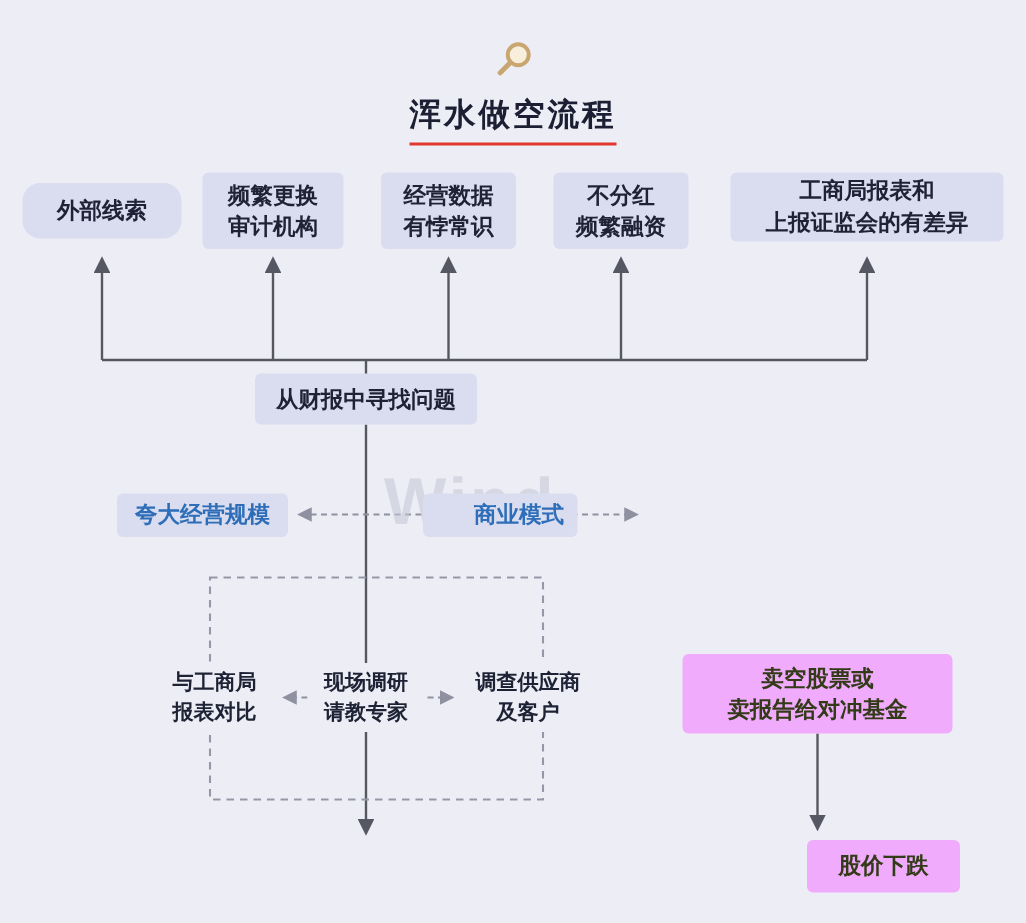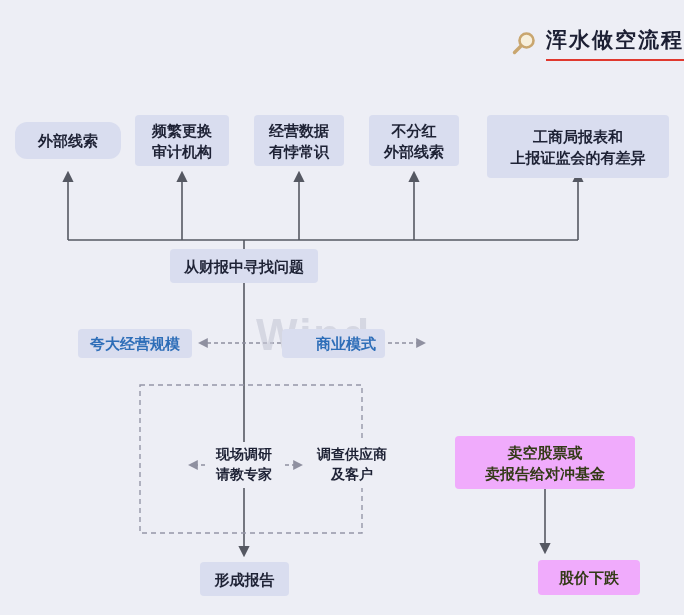--- a/index.html
+++ b/index.html
@@ -1,19 +1,19 @@
 <!DOCTYPE html>
 <html><head>
 <meta charset="utf-8">
 <style>
   html,body{margin:0;padding:0;}
   body{font-family:"Liberation Sans","DejaVu Sans",sans-serif;background:#edeef5;}
   .stage{position:relative;width:684px;height:615px;background:#edeef5;overflow:hidden;}
   .lines{position:absolute;left:0;top:0;z-index:1;}
-  .title-row{position:absolute;left:0;top:26px;width:100%;display:flex;align-items:center;justify-content:flex-end;gap:9px;z-index:2;}
+  .title-row{position:absolute;left:0;top:26px;width:100%;display:flex;align-items:center;justify-content:center;gap:9px;z-index:2;flex-direction:column;}
   .page-title{font-size:21px;font-weight:bold;color:#1c1f33;margin:0;letter-spacing:2px;
     border-bottom:2.5px solid #e0382e;padding-bottom:5px;}
   .box{position:absolute;display:flex;align-items:center;justify-content:center;text-align:center;
     background:#d9ddef;color:#1e2235;font-weight:bold;font-size:15px;line-height:1.4;
     border-radius:4px;white-space:pre-line;z-index:2;}
   .blue{color:#2e6eb8;}
   .plain{background:#edeef5;font-size:14px;border-radius:0;}
   .green{background:#f0abfc;color:#333a17;}
   .watermark{position:absolute;left:256px;top:278px;font-size:44px;font-weight:bold;
     color:#c6c8d6;opacity:.6;letter-spacing:2px;z-index:1;margin-top:32px;}
@@ -64,33 +64,34 @@
     </span>
     <h1 class="page-title">浑水做空流程</h1>
   </div>
 
   <div class="box" style="left:15px;top:122px;width:106px;height:37px;border-radius:12px;">外部线索</div>
   <div class="box" style="left:135px;top:115px;width:94px;height:51px;">频繁更换
 审计机构</div>
   <div class="box" style="left:254px;top:115px;width:90px;height:51px;">经营数据
 有悖常识</div>
   <div class="box" style="left:369px;top:115px;width:90px;height:51px;">不分红
-外部线索</div>
-  <div class="box" style="left:487px;top:115px;width:182px;height:63px;">工商局报表和
+频繁融资</div>
+  <div class="box" style="left:487px;top:115px;width:182px;height:46px;">工商局报表和
 上报证监会的有差异</div>
 
   <div class="box" style="left:170px;top:249px;width:148px;height:34px;">从财报中寻找问题</div>
 
   <div class="box blue" style="left:78px;top:329px;width:114px;height:29px;">夸大经营规模</div>
   <div class="box blue" style="left:282px;top:329px;width:78px;height:29px;padding-left:25px;">商业模式</div>
 
+  <div class="box plain" style="left:104px;top:442px;width:78px;height:46px;">与工商局
+报表对比</div>
   <div class="box plain" style="left:205px;top:442px;width:78px;height:46px;">现场调研
 请教专家</div>
   <div class="box plain" style="left:309px;top:442px;width:86px;height:46px;">调查供应商
 及客户</div>
 
-  <div class="box" style="left:200px;top:562px;width:89px;height:34px;">形成报告</div>
 
   <div class="box green" style="left:455px;top:436px;width:180px;height:53px;">卖空股票或
 卖报告给对冲基金</div>
   <div class="box green" style="left:494px;top:560px;width:102px;height:35px;margin-left:44px;">股价下跌</div>
 
 </div>
 
 </body></html>

